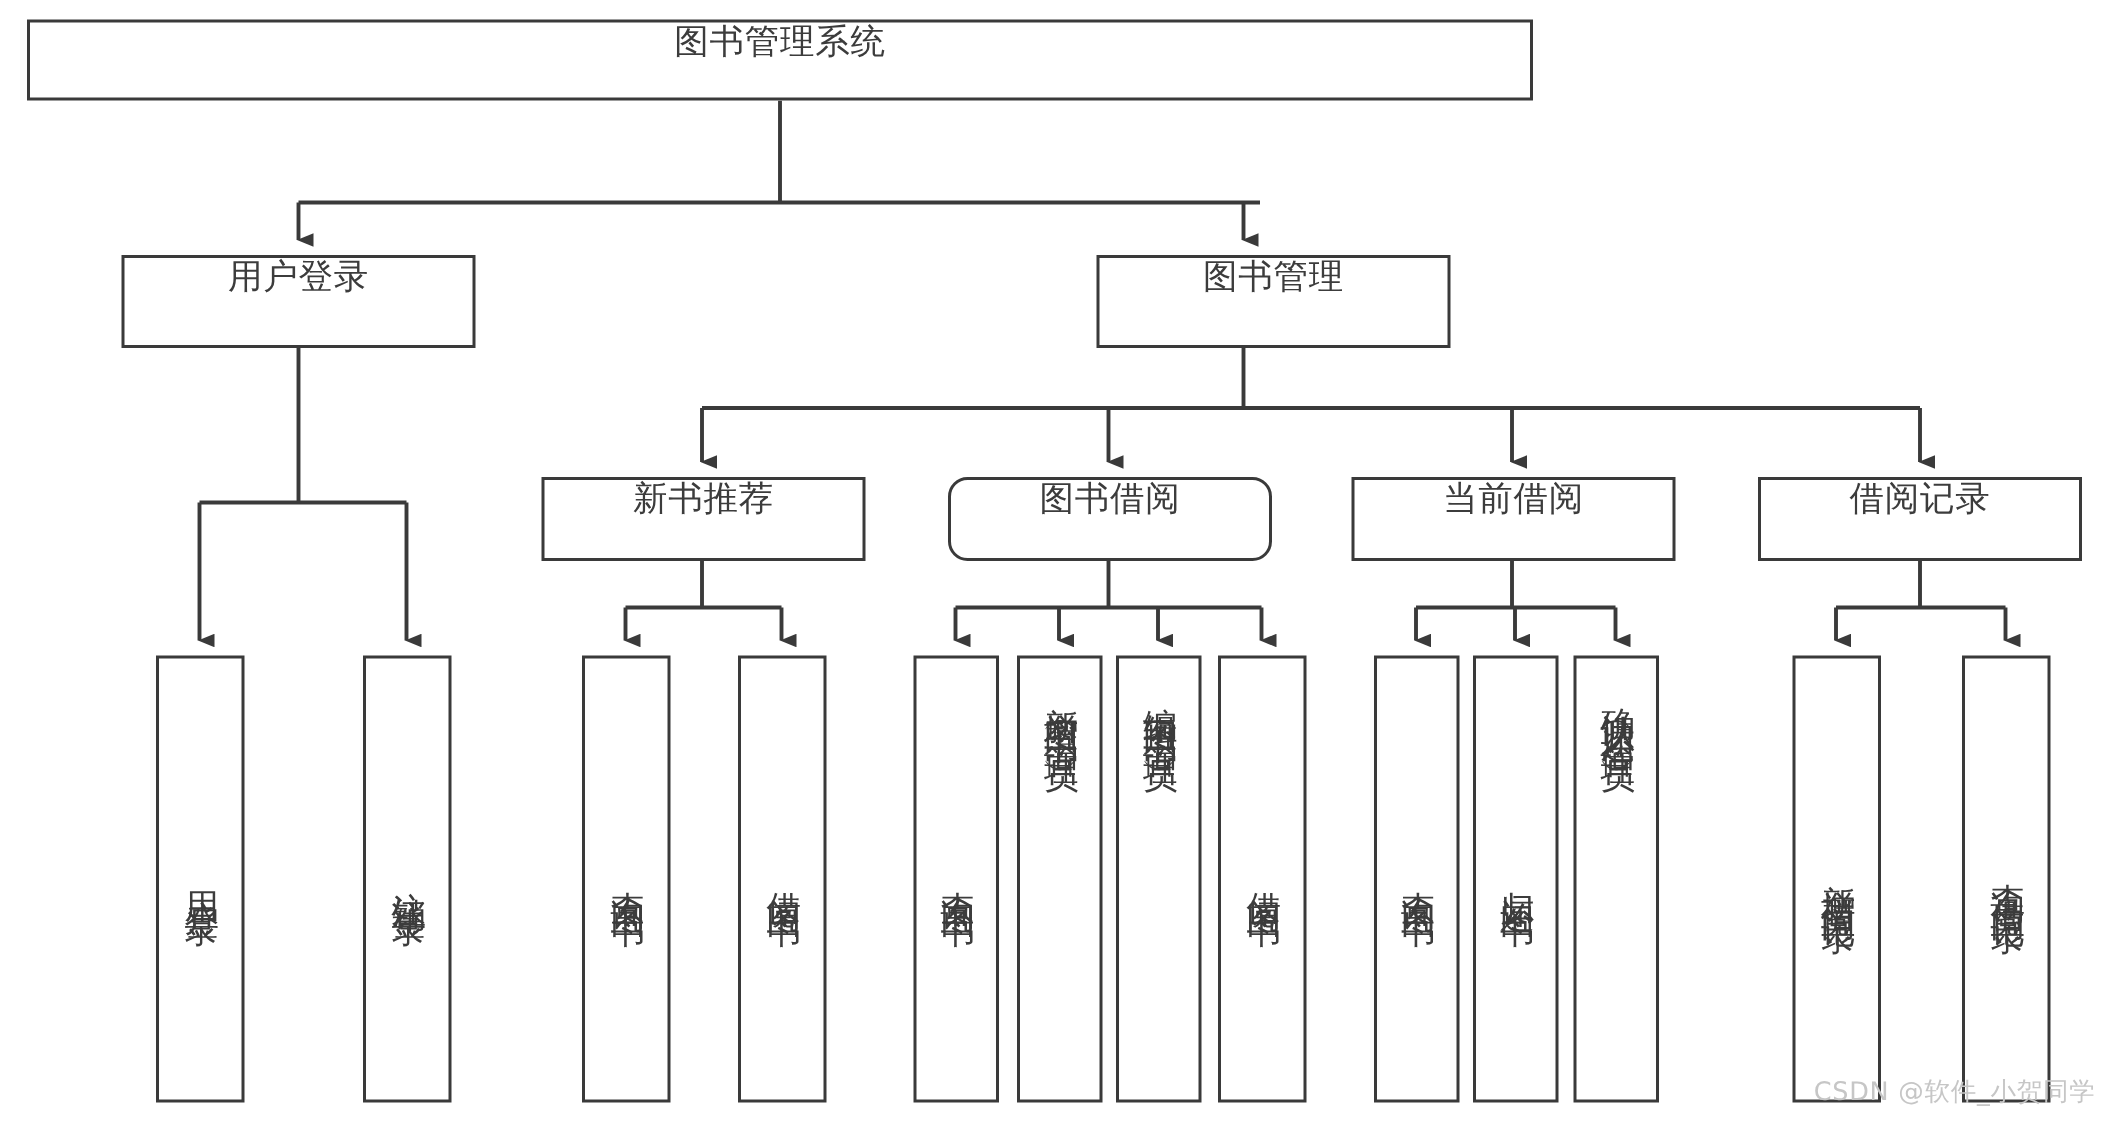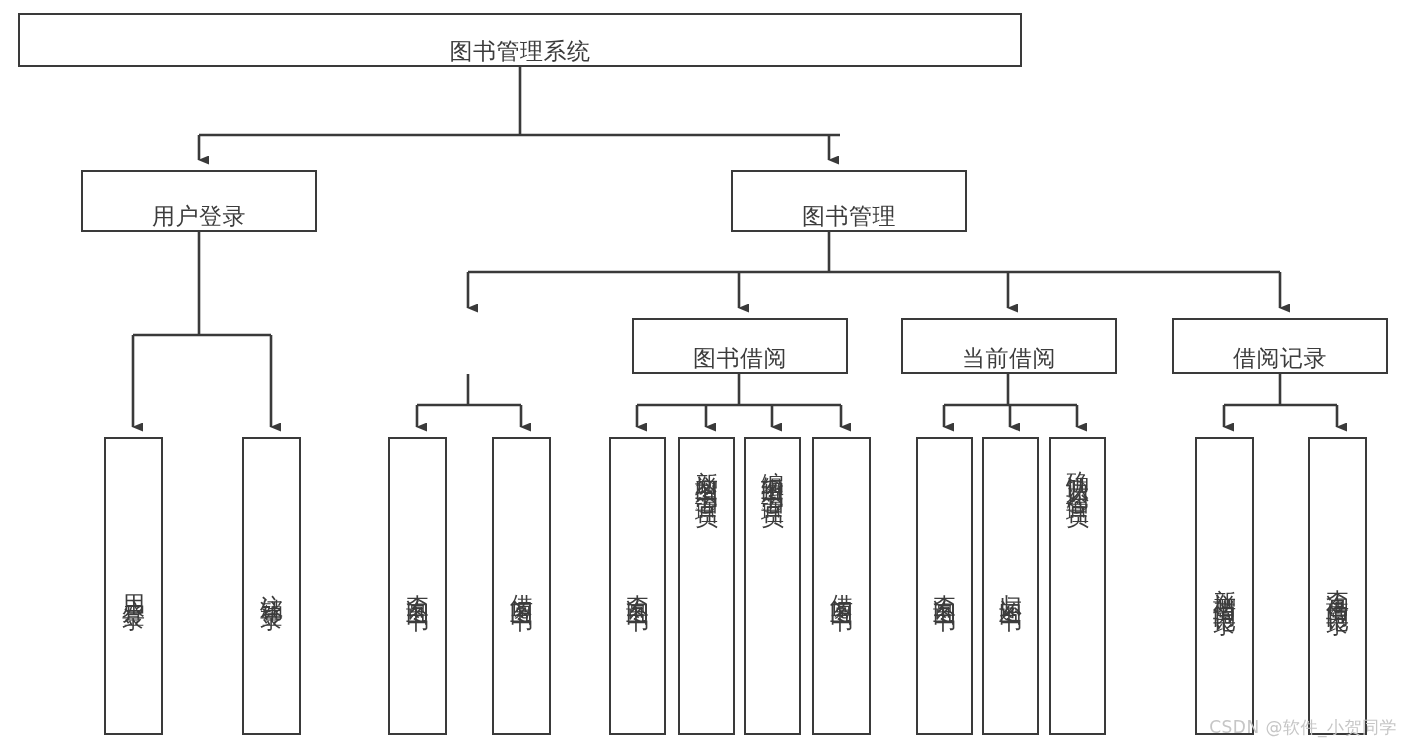--- a/index.html
+++ b/index.html
@@ -28,21 +28,21 @@
     width: 1405px;
     height: 747px;
     display: block;
   }
   .node-box {
     position: absolute;
     box-sizing: border-box;
     background: #ffffff;
     border: 2.5px solid #3a3a3a;
     display: flex;
-    align-items: flex-end;
+    align-items: flex-start;
     justify-content: center;
     overflow: hidden;
   }
   .node-label {
     color: #3c3c3c;
     font-size: 23px;
     line-height: 1.18;
     letter-spacing: 0.5px;
     white-space: nowrap;
     text-align: center;
@@ -133,21 +133,24 @@
     <span class="node-label">图书管理系统</span>
   </div>
 
   <div class="node-box" style="left:81px; top:170px; width:236px; height:62px;">
     <span class="node-label">用户登录</span>
   </div>
   <div class="node-box" style="left:711px; top:170px; width:236px; height:62px;margin-left:20px;">
     <span class="node-label">图书管理</span>
   </div>
 
-  <div class="node-box" style="left:632px; top:318px; width:216px; height:56px;">
+  <div class="node-box" style="left:361px; top:318px; width:216px; height:56px;">
+    <span class="node-label">新书推荐</span>
+  </div>
+  <div class="node-box" style="left:632px; top:318px; width:216px; height:56px;border-radius:13px;">
     <span class="node-label">图书借阅</span>
   </div>
   <div class="node-box" style="left:1172px; top:318px; width:216px; height:56px;">
     <span class="node-label">借阅记录</span>
   </div>
   <div class="node-box" style="left:901px; top:318px; width:216px; height:56px;">
     <span class="node-label">当前借阅</span>
   </div>
 
   <div class="node-box vertical midfill" style="left:104px; top:437px; width:59px; height:298px;">

